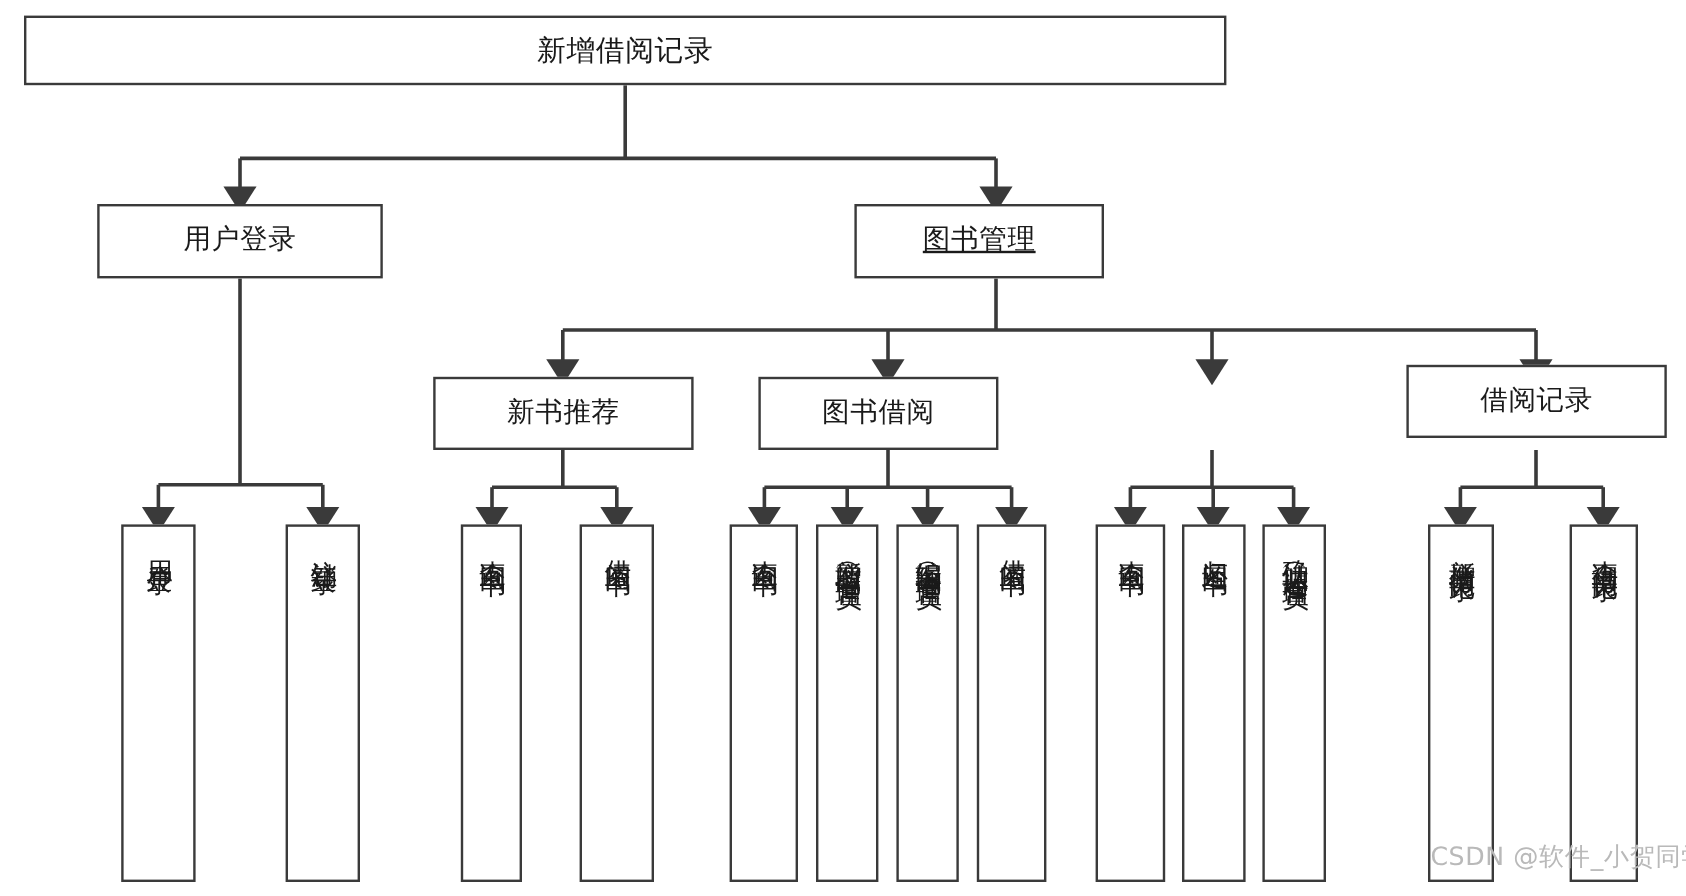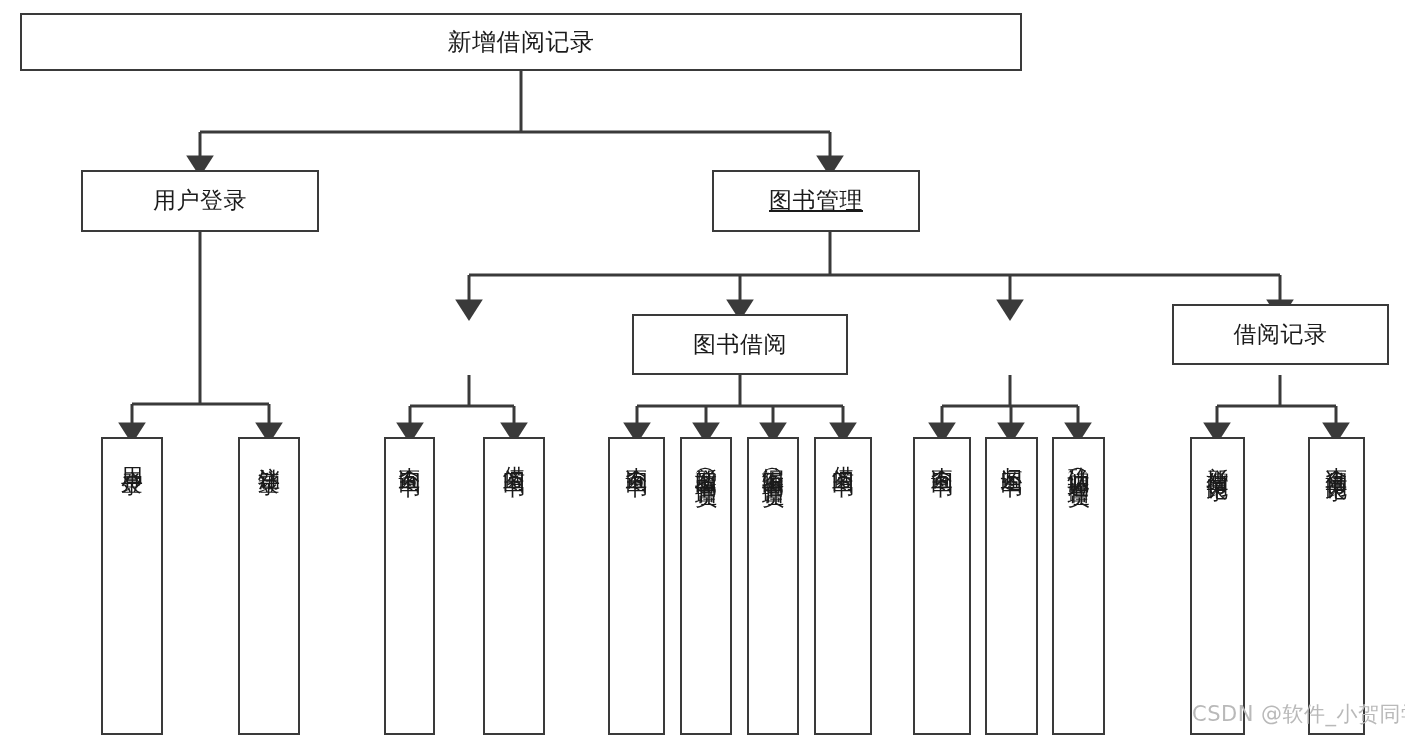--- a/index.html
+++ b/index.html
@@ -130,21 +130,24 @@
     <span class="label">新增借阅记录</span>
   </div>
 
   <div class="node horiz" style="left:81px; top:170px; width:238px; height:62px;">
     <span class="label">用户登录</span>
   </div>
   <div class="node horiz" style="left:712px; top:170px; width:208px; height:62px;text-decoration:underline;">
     <span class="label">图书管理</span>
   </div>
 
-  <div class="node horiz" style="left:632px; top:314px; width:216px; height:61px;">
+  <div class="node horiz" style="left:361px; top:314px; width:217px; height:61px;">
+    <span class="label">新书推荐</span>
+  </div>
+  <div class="node horiz" style="left:632px; top:314px; width:200px; height:61px;">
     <span class="label">图书借阅</span>
   </div>
   <div class="node horiz" style="left:1172px; top:304px; width:217px; height:61px;">
     <span class="label">借阅记录</span>
   </div>
 
   <div class="node vert" style="left:101px; top:437px; width:62px; height:298px;">
     <span class="label">用户登录</span>
   </div>
   <div class="node vert" style="left:238px; top:437px; width:62px; height:298px;">

